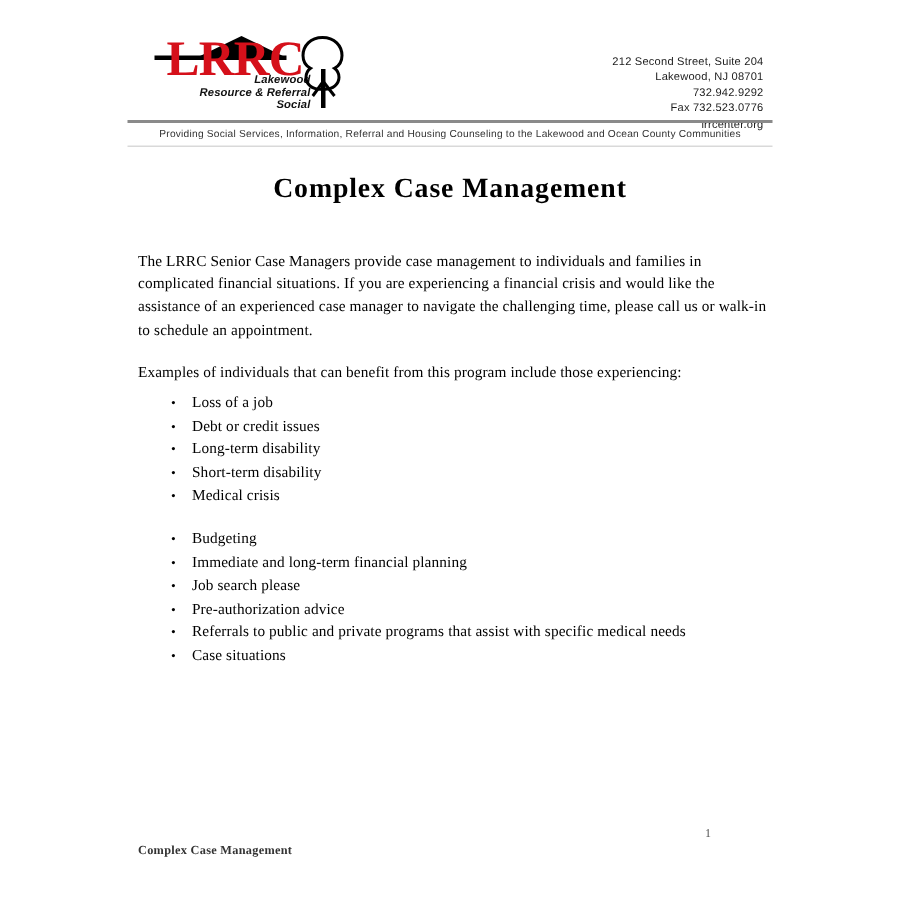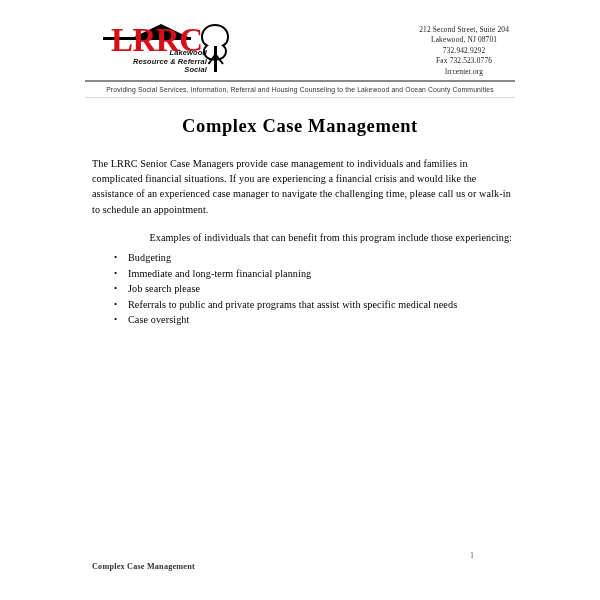--- a/index.html
+++ b/index.html
@@ -85,23 +85,23 @@
     position: absolute;
     left: 108px;
     top: 0px;
     width: 44px;
     height: 52px;
   }
 
   .address-block {
     position: absolute;
     right: 6px;
-    top: 3px;
-    text-align: center;
-    font-family: Liberation Serif, serif;
+    top: 14px;
+    text-align: right;
+    font-family: Liberation Sans, sans-serif;
     font-size: 7.4px;
     line-height: 10.4px;
     color: #1a1a1a;
     letter-spacing: 0.15px;
   }
 
   .rule-top {
     position: absolute;
     left: 85px;
     top: 80px;
@@ -146,24 +146,24 @@
   .content {
     position: absolute;
     left: 92px;
     top: 156px;
     width: 420px;
   }
   .para {
     font-size: 10.2px;
     line-height: 15.2px;
     text-align: left;
-    margin: 0 0 13px 0;
+    margin: 11px 0 13px 0;
     letter-spacing: 0.08px;
   }
-  .para.tight { margin-bottom: 5px; text-align: right; }
+  .para.tight { margin-bottom: 5px; }
   ul.bullets {
     margin: 0 0 13px 0;
     padding: 0 0 0 36px;
     list-style: none;
   }
   ul.bullets li {
     font-size: 10.2px;
     line-height: 15.6px;
     position: relative;
     letter-spacing: 0.08px;
@@ -237,27 +237,35 @@
   <div class="rule-bottom"></div>
 
   <div class="doc-title">Complex Case Management</div>
 
   <div class="content">
 
     <p class="para">The LRRC Senior Case Managers provide case management to individuals and families in complicated financial situations. If you are experiencing a financial crisis and would like the assistance of an experienced case manager to navigate the challenging time, please call us or walk-in to schedule an appointment.</p>
 
     <p class="para tight">Examples of individuals that can benefit from this program include those experiencing:</p>
 
+    <ul class="bullets">
+      <li>Loss of a job</li>
+      <li>Debt or credit issues</li>
+      <li>Long-term disability</li>
+      <li>Short-term disability</li>
+      <li>Medical crisis</li>
+    </ul>
 
 
     <ul class="bullets">
       <li>Budgeting</li>
       <li>Immediate and long-term financial planning</li>
       <li>Job search please</li>
+      <li>Pre-authorization advice</li>
       <li>Referrals to public and private programs that assist with specific medical needs</li>
-      <li>Case oversight</li>
+      <li>Case situations</li>
     </ul>
   </div>
 
   <div class="footer-left">Complex Case Management</div>
   <div class="footer-page">1</div>
 
 </div>
 
 </body></html>

